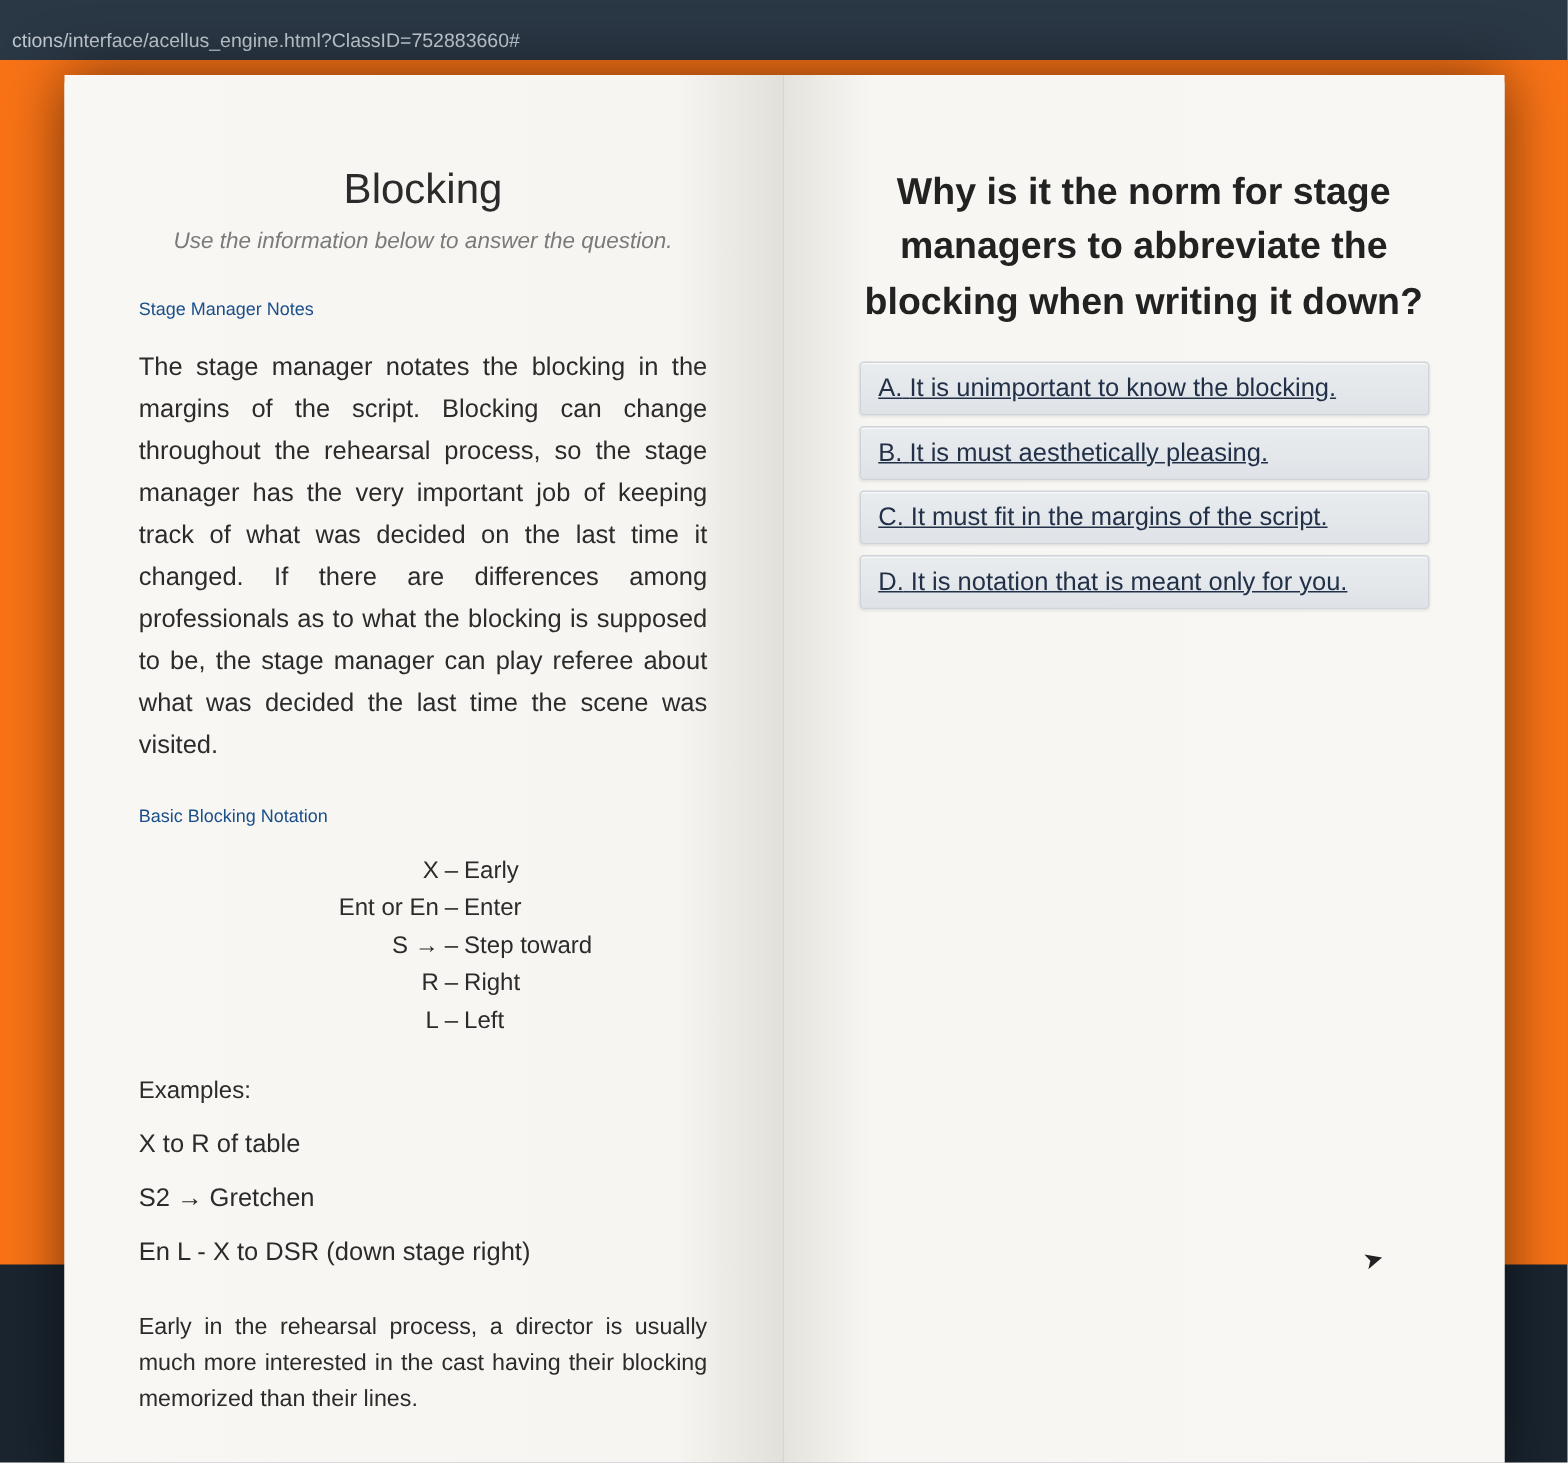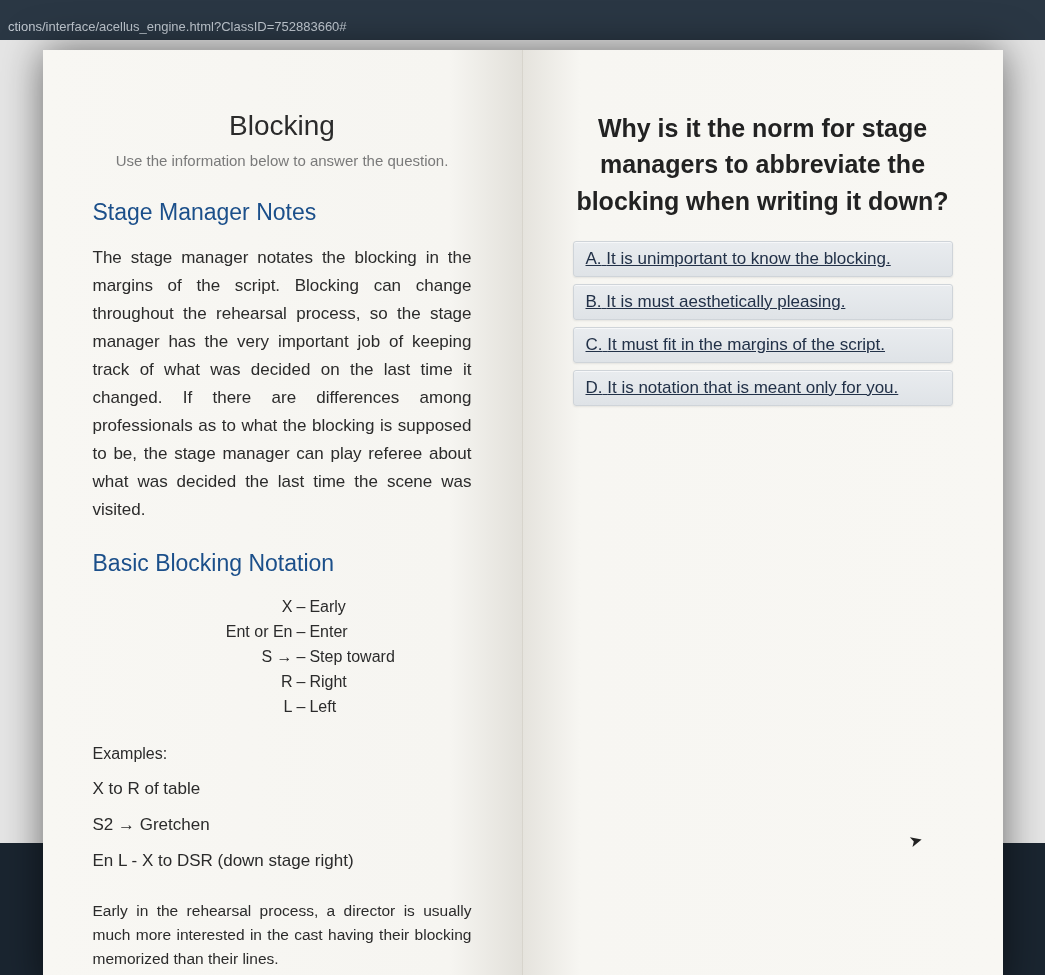--- a/index.html
+++ b/index.html
@@ -14,21 +14,21 @@
     color: #c0c8d0;
     font-size: 13px;
     padding: 20px 8px;
     height: 22px;
     line-height: 14px;
   }
   .viewport {
     position: relative;
     width: 1045px;
     height: 803px;
-    background: #e5e5e5;
+    background: #f97316;
     display: flex;
     justify-content: center;
   }
   .book {
     margin-top: 10px;
     width: 960px;
     height: 940px;
     display: flex;
     background: #f8f8f6;
     border-radius: 6px;
@@ -49,27 +49,28 @@
   }
   .title {
     text-align: center;
     font-size: 28px;
     color: #2b2b2b;
     font-weight: 400;
     margin-bottom: 10px;
   }
   .instruction {
     text-align: center;
+    font-style: italic;
     color: #7a7a7a;
     font-size: 15px;
     margin-bottom: 30px;
   }
   .section-heading {
     color: #1b4f8a;
-    font-size: 23px;
+    font-size: 12px;
     font-weight: 400;
     margin-bottom: 18px;
   }
   .body-text {
     color: #2b2b2b;
     font-size: 17px;
     line-height: 1.65;
     text-align: justify;
     margin-bottom: 26px;
   }

